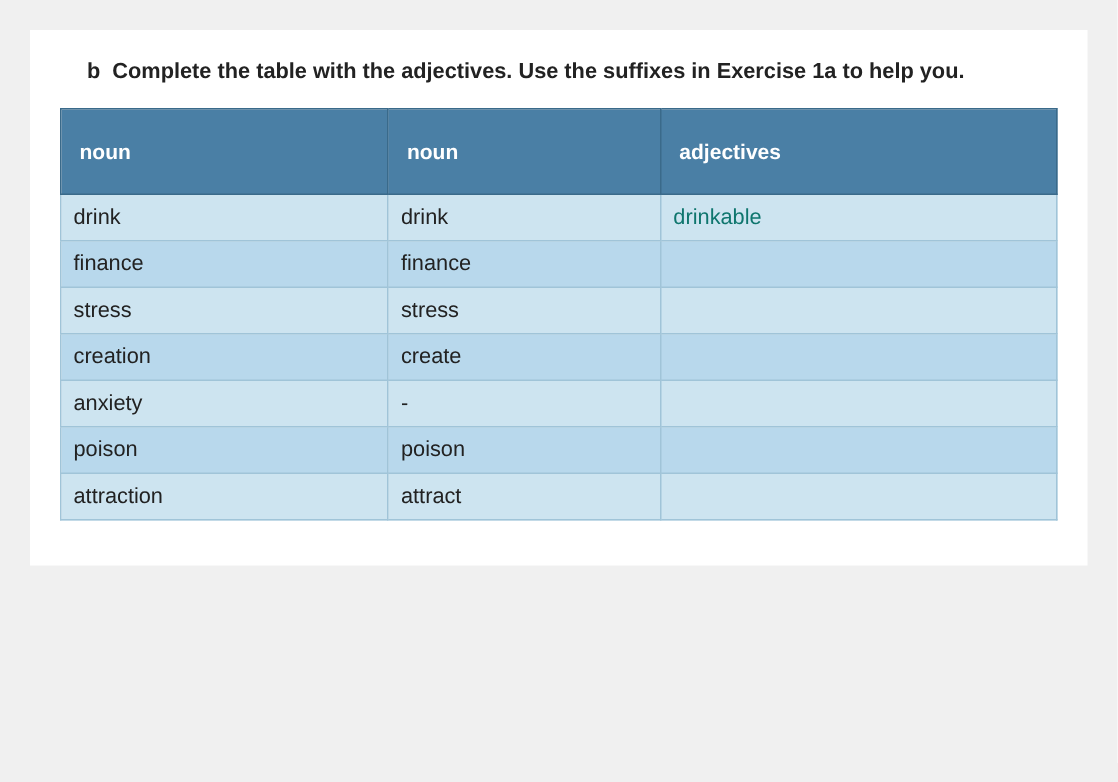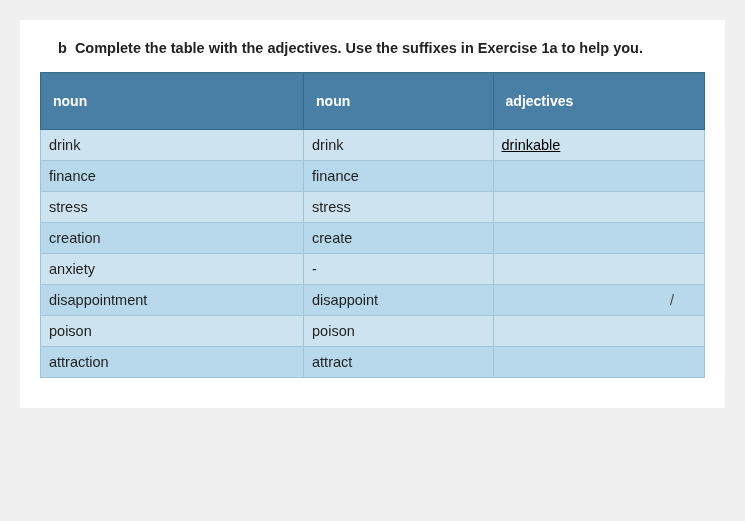--- a/index.html
+++ b/index.html
@@ -72,22 +72,21 @@
     tbody td {
       padding: 7px 8px;
       font-size: 14.5px;
       color: #222;
       border: 1px solid #a0c4d8;
       vertical-align: middle;
       min-height: 32px;
     }
 
     tbody td.adjective-cell {
-      color: #000000;
-      text-decoration: underline;
+      color: #0f766e;
     }
 
     tbody td.slash-cell {
       color: #444;
       text-align: right;
       padding-right: 30px;
     }
   </style>
 </head>
 <body>
@@ -126,25 +125,20 @@
           <td>creation</td>
           <td>create</td>
           <td></td>
         </tr>
         <tr>
           <td>anxiety</td>
           <td>-</td>
           <td></td>
         </tr>
         <tr>
-          <td>disappointment</td>
-          <td>disappoint</td>
-          <td class="slash-cell">/</td>
-        </tr>
-        <tr>
           <td>poison</td>
           <td>poison</td>
           <td></td>
         </tr>
         <tr>
           <td>attraction</td>
           <td>attract</td>
           <td></td>
         </tr>
       </tbody>

